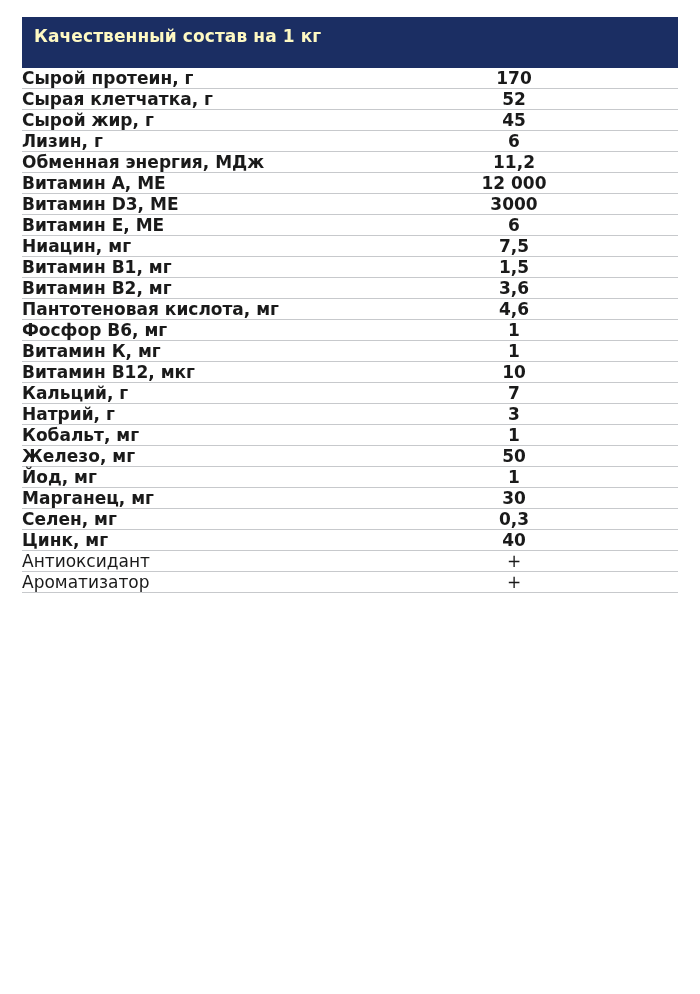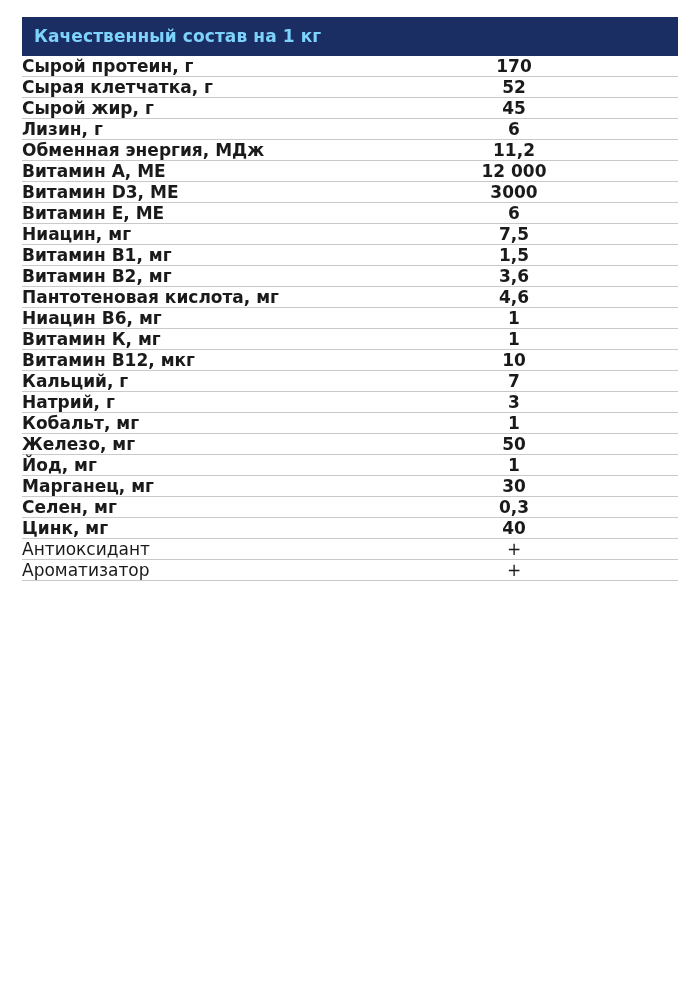--- a/index.html
+++ b/index.html
@@ -18,25 +18,25 @@
     box-sizing: border-box;
     padding: 17px 22px 22px 22px;
   }
   table.composition {
     width: 656px;
     border-collapse: collapse;
     table-layout: fixed;
   }
   table.composition thead th {
     background: #1b2e63;
-    color: #7dd3fc;
+    color: #fef9c3;
     text-align: left;
     font-size: 17px;
     font-weight: bold;
-    padding: 9px 0 10px 12px;
+    padding: 9px 0 22px 12px;
     letter-spacing: 0.1px;
   }
   table.composition tbody tr {
     border-bottom: 1px solid #c7c9cc;
   }
   table.composition tbody tr:first-child {
     border-top: none;
   }
   table.composition tbody td {
     font-size: 17px;
@@ -115,21 +115,21 @@
         </tr>
         <tr class="bold-row">
           <td class="name">Витамин В2, мг</td>
           <td class="value">3,6</td>
         </tr>
         <tr class="bold-row">
           <td class="name">Пантотеновая кислота, мг</td>
           <td class="value">4,6</td>
         </tr>
         <tr class="bold-row">
-          <td class="name">Ниацин В6, мг</td>
+          <td class="name">Фосфор В6, мг</td>
           <td class="value">1</td>
         </tr>
         <tr class="bold-row">
           <td class="name">Витамин К, мг</td>
           <td class="value">1</td>
         </tr>
         <tr class="bold-row">
           <td class="name">Витамин В12, мкг</td>
           <td class="value">10</td>
         </tr>

